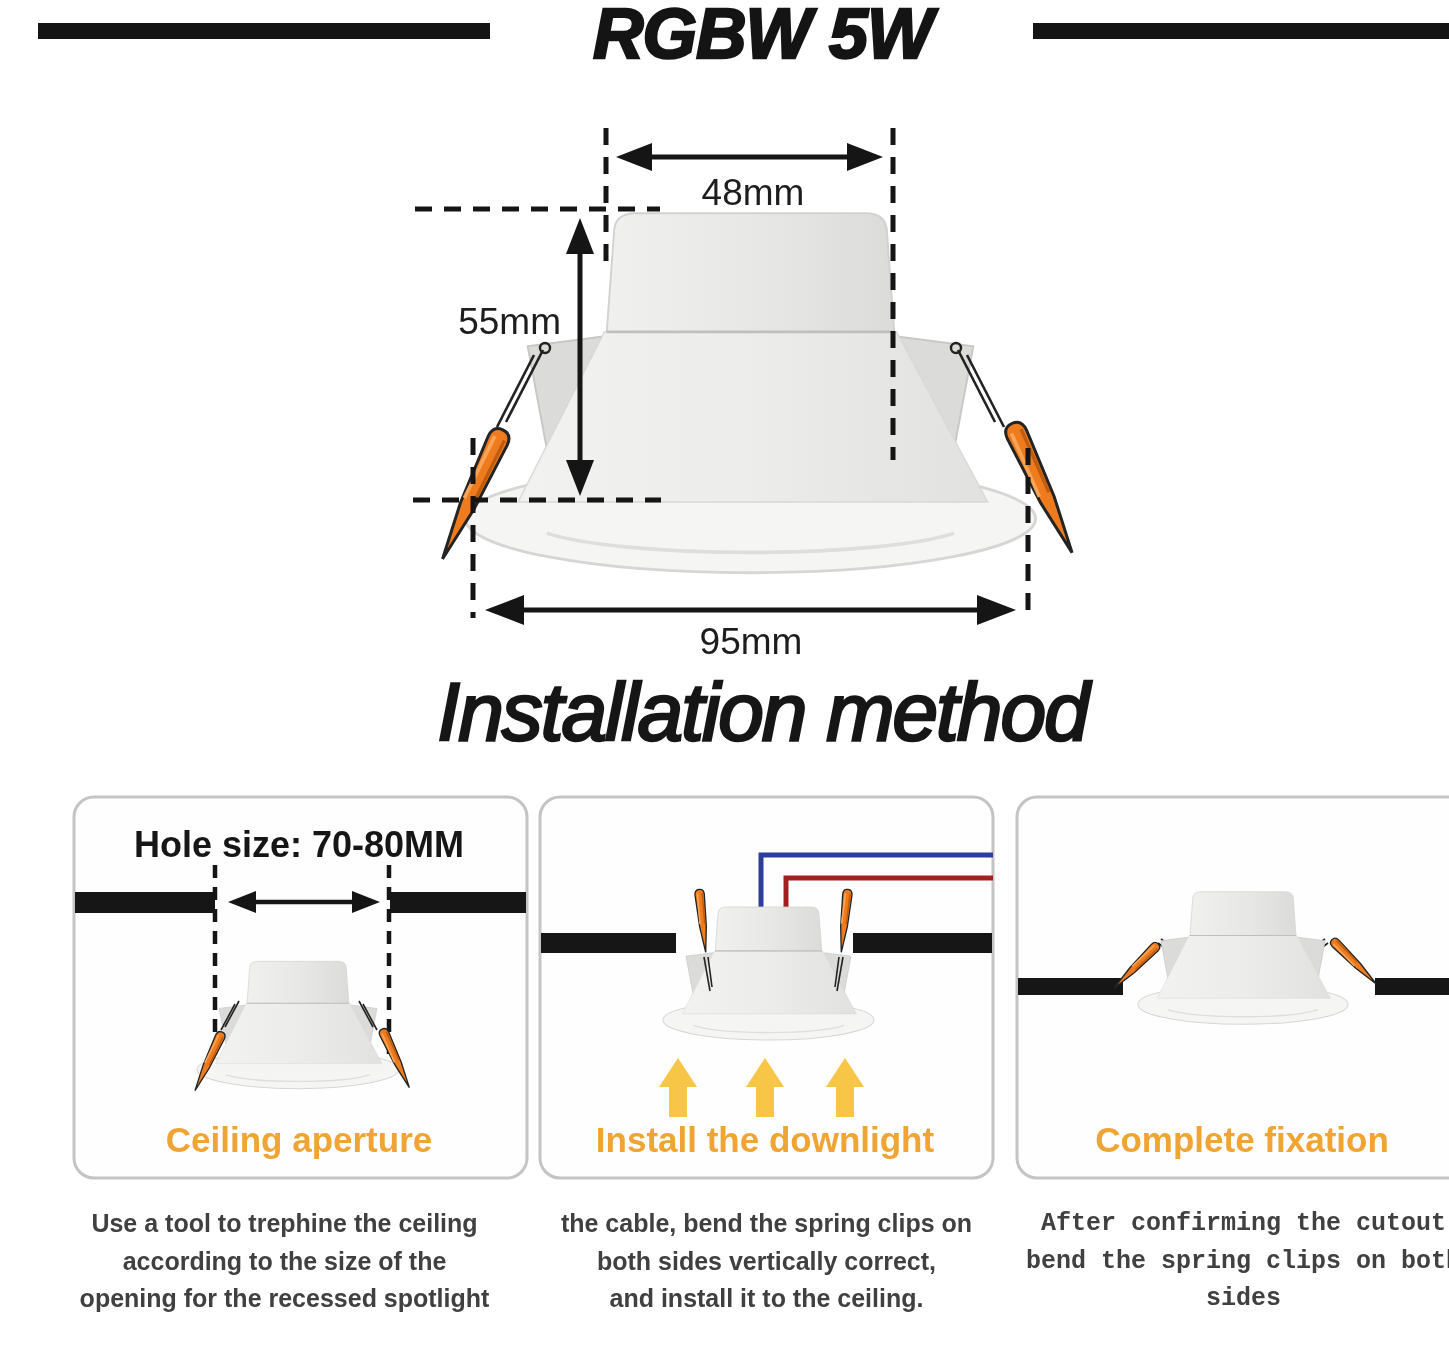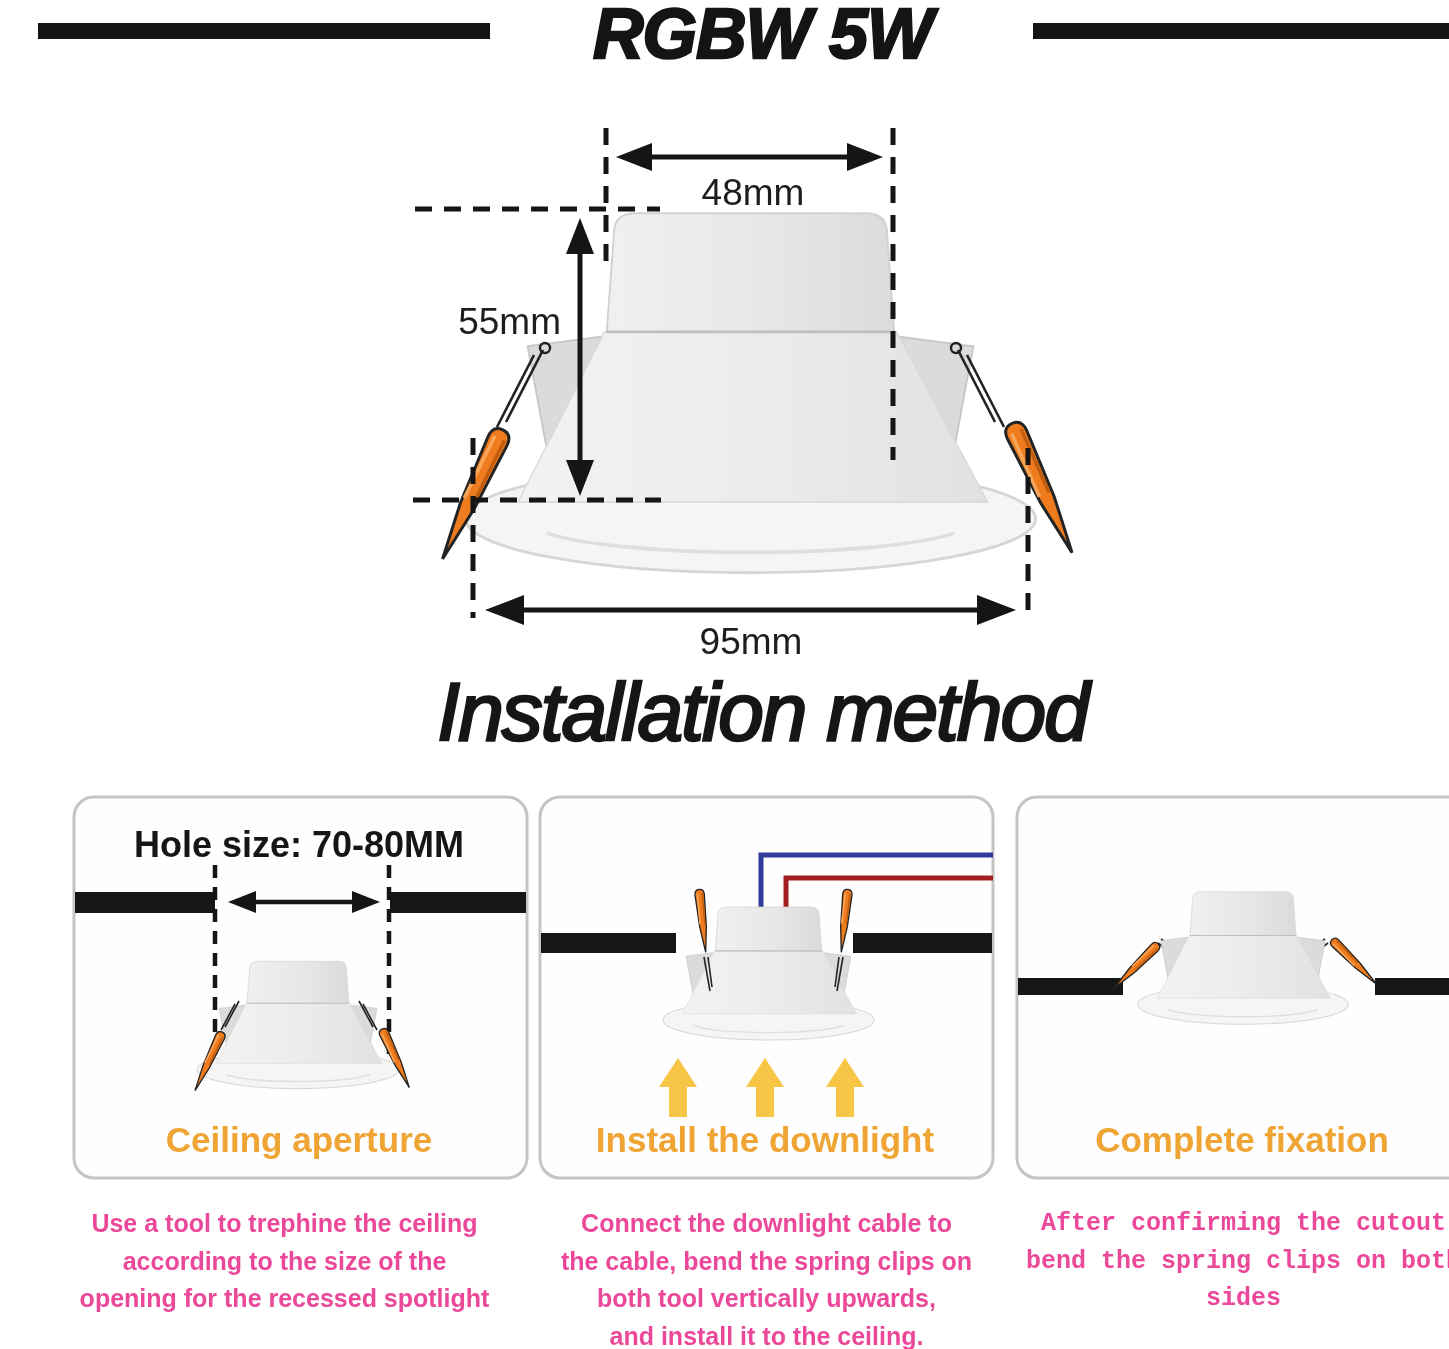--- a/index.html
+++ b/index.html
@@ -28,21 +28,21 @@
   .panel-head{font-size:36px;font-weight:700;fill:#161616;}
   .caption{font-size:35px;font-weight:700;fill:#EFA434;}
   .dash{stroke:#151515;stroke-width:5;stroke-dasharray:17 12;fill:none;}
   .dash-sm{stroke:#151515;stroke-width:4.5;stroke-dasharray:13 9;fill:none;}
   .dimline{stroke:#151515;stroke-width:5;fill:none;}
   .arrowhead{fill:#151515;}
   .spring{stroke:#222222;fill:none;}
   .bar{fill:#161616;}
   
   .note{position:absolute;top:1205px;width:457px;text-align:center;
-        font-size:25px;line-height:37.5px;font-weight:700;color:#ec4899;}
+        font-size:25px;line-height:37.5px;font-weight:700;color:#404040;}
   .n1{left:18px;} .n2{left:500px;} .n3{left:977px;font-family:Liberation Mono, monospace;}
 </style>
 </head>
 <body>
 
 <div class="page">
 
   <svg width="0" height="0" style="position:absolute" aria-hidden="true">
     <defs>
       <linearGradient id="cylG" x1="0" y1="0" x2="1" y2="0">
@@ -218,23 +218,22 @@
       <text class="caption" x="227" y="357" text-anchor="middle">Complete fixation</text>
     </svg>
   </div>
 
   <div class="note n1">
     <div>Use a tool to trephine the ceiling</div>
     <div>according to the size of the</div>
     <div>opening for the recessed spotlight</div>
   </div>
   <div class="note n2">
-    <div>Connect the downlight cable to</div>
     <div>the cable, bend the spring clips on</div>
-    <div>both tool vertically upwards,</div>
+    <div>both sides vertically correct,</div>
     <div>and install it to the ceiling.</div>
   </div>
   <div class="note n3">
     <div>After confirming the cutout</div>
     <div>bend the spring clips on both sides</div>
   </div>
 
 </div>
 
 </body></html>

